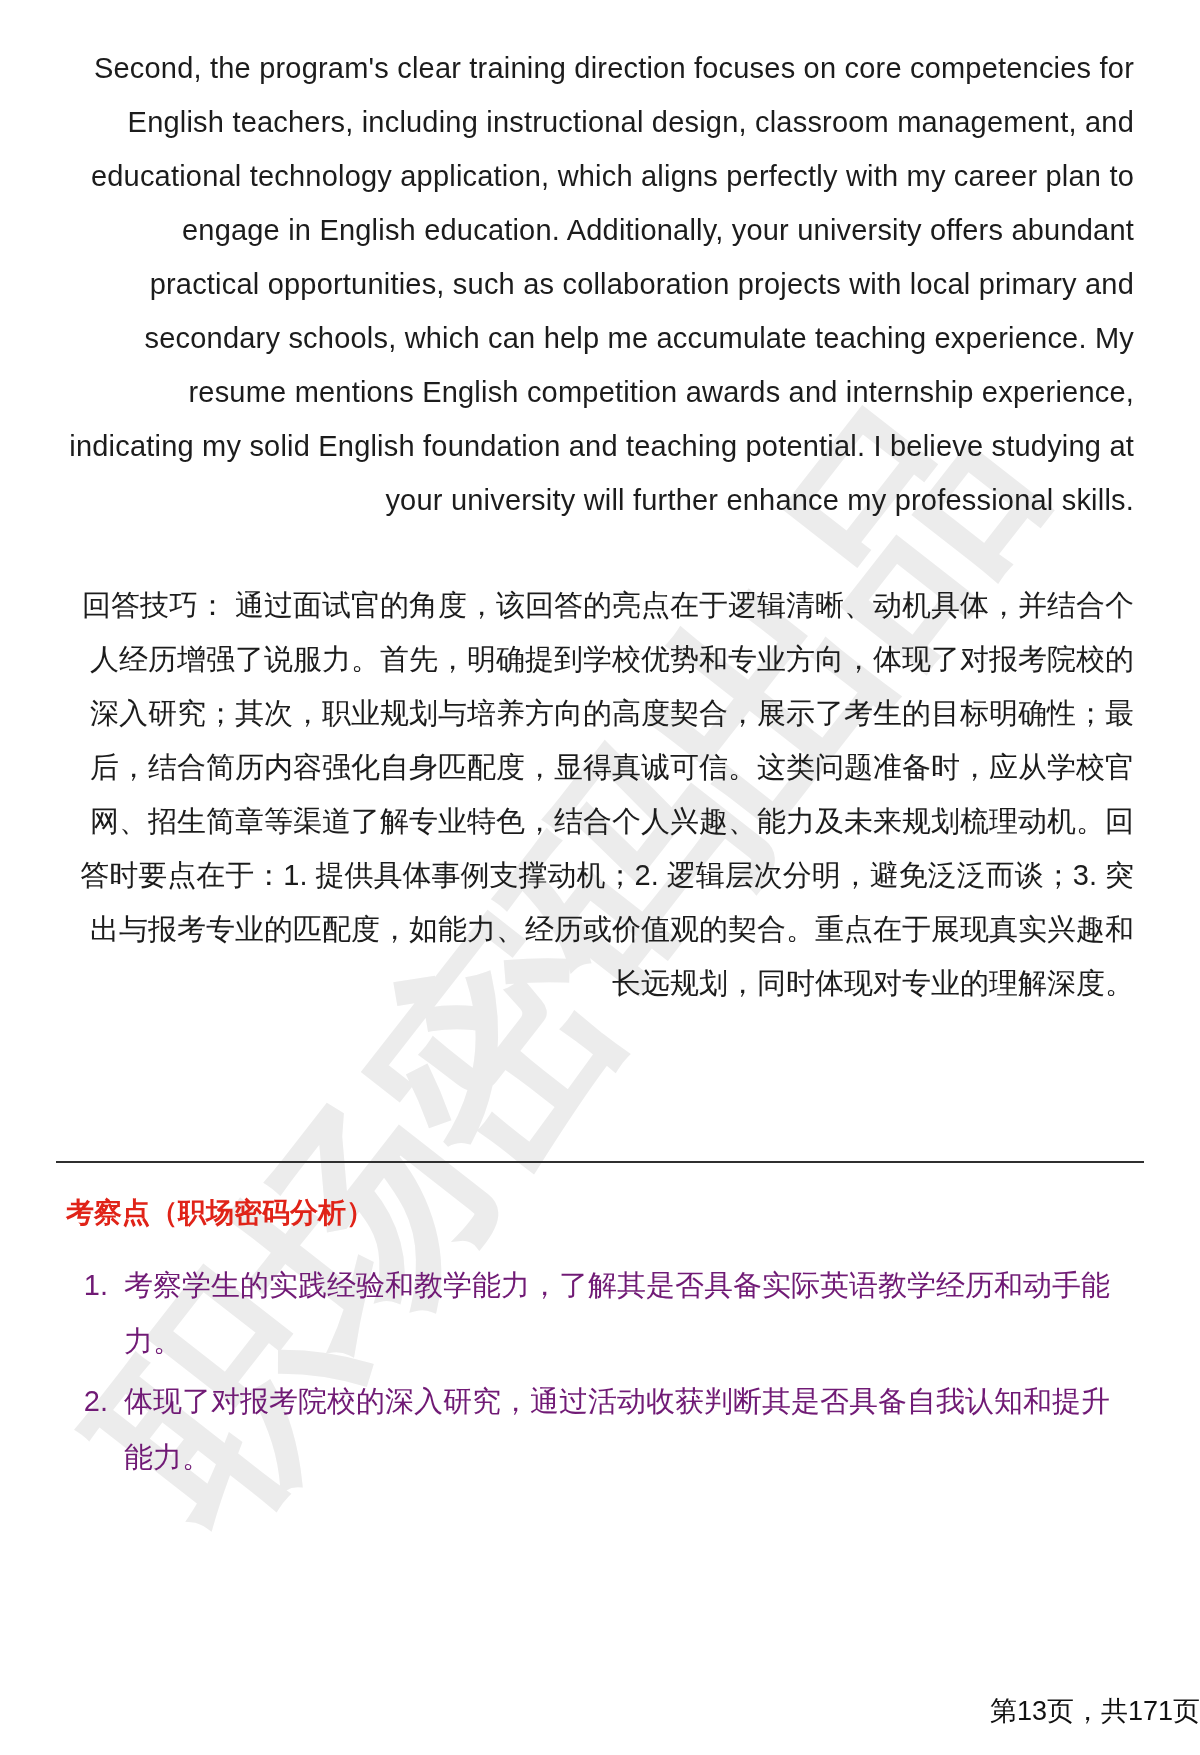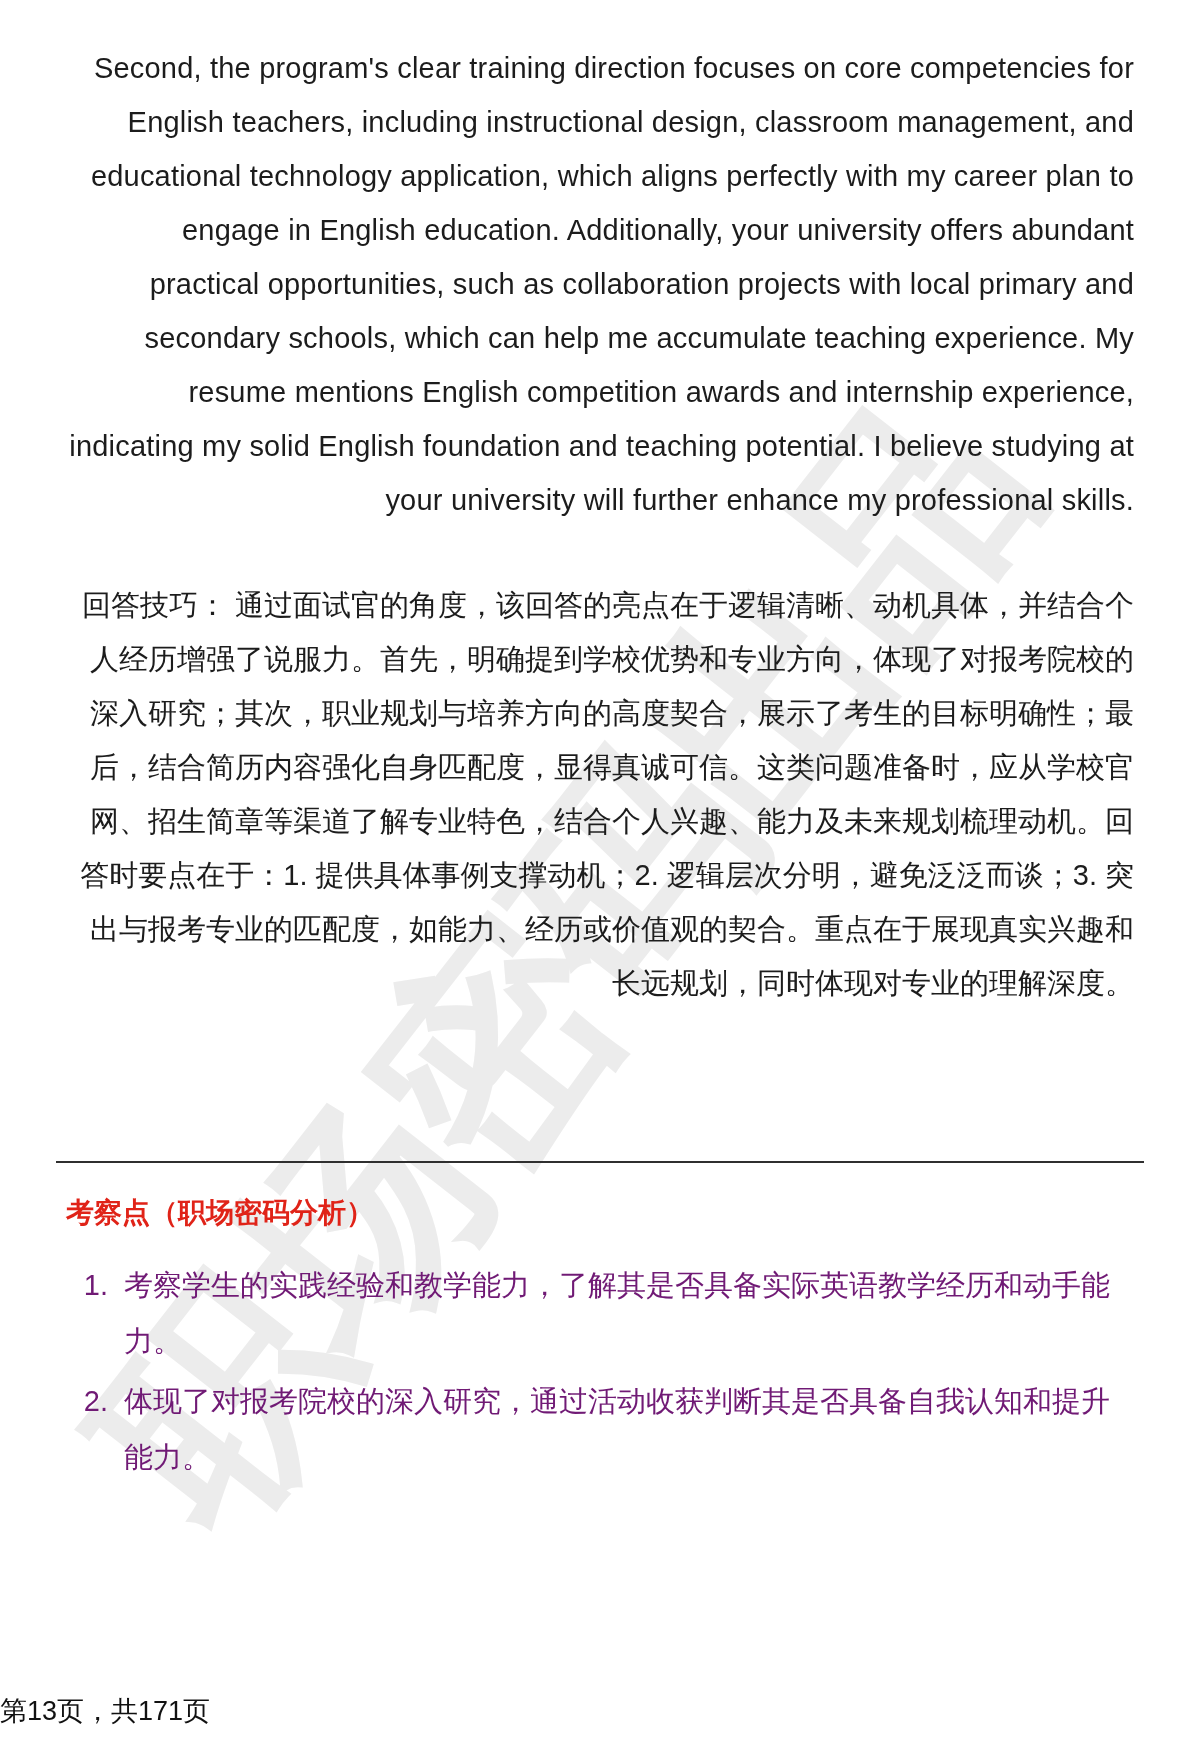--- a/index.html
+++ b/index.html
@@ -73,21 +73,21 @@
   }
   .points li {
     padding-left: 8px;
     margin-bottom: 4px;
   }
   .footer {
     position: absolute;
     bottom: 26px;
     left: 0;
     width: 100%;
-    text-align: left;
+    text-align: right;
     font-size: 27px;
     color: #111111;
     z-index: 1;
   }
 </style>
 </head>
 <body>
 
 <div class="page">
   <div class="watermark">职场密码出品</div>

